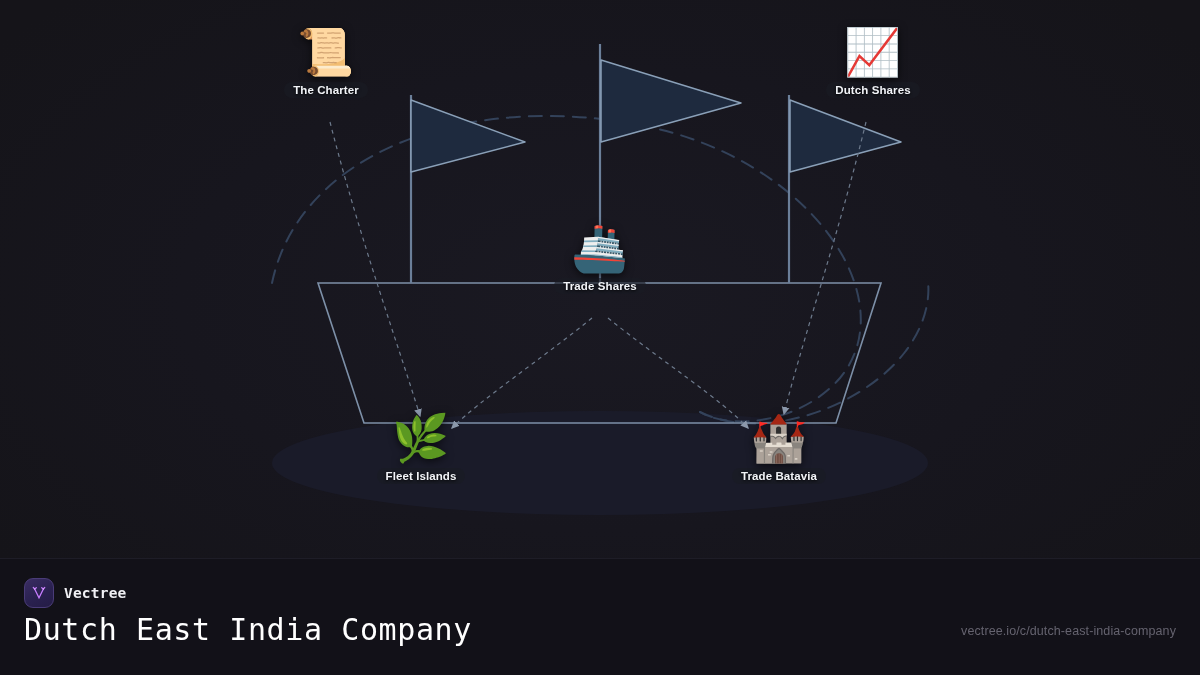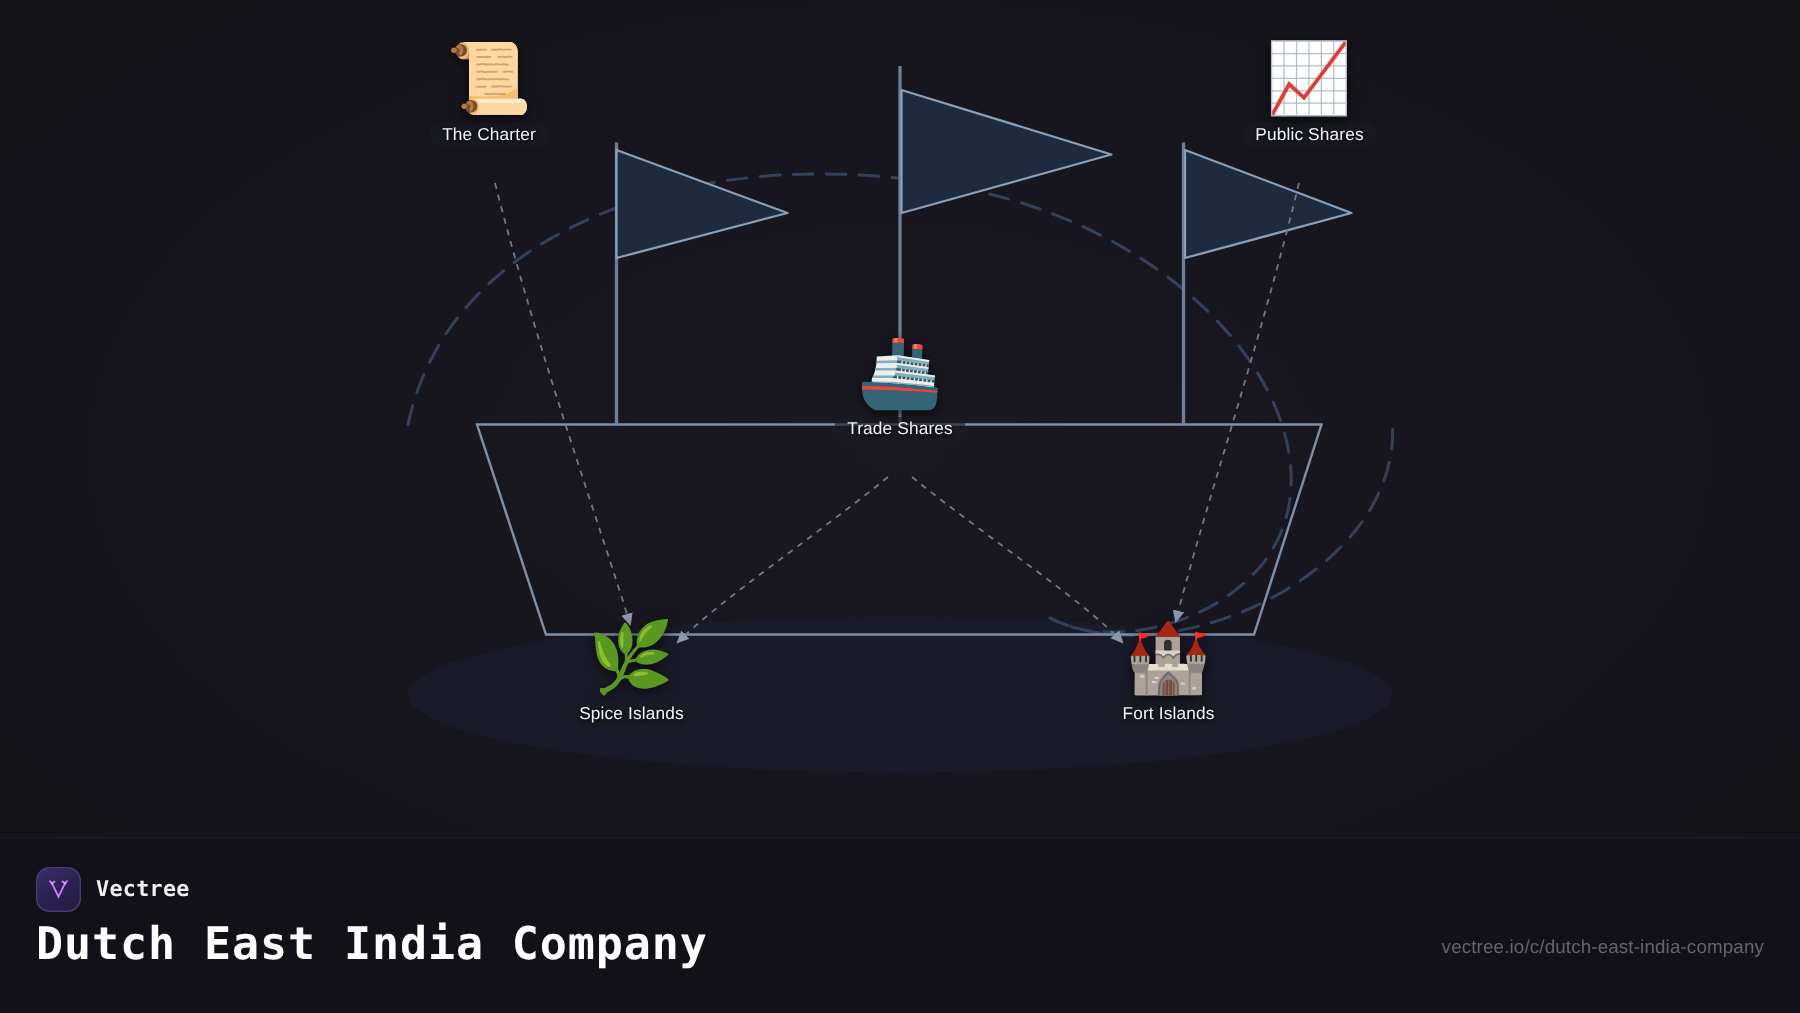--- a/index.html
+++ b/index.html
@@ -51,21 +51,21 @@
     line-height: 52px;
     height: 52px;
     display: block;
     text-align: center;
     filter: drop-shadow(0 2px 4px rgba(0,0,0,.65));
     user-select: none;
   }
   .node .nlabel {
     margin-top: 4px;
     font-size: 11.5px;
-    font-weight: normal;
+    font-weight: bold;
     color: #f2f4f8;
     letter-spacing: .1px;
     white-space: nowrap;
     padding: 2px 9px;
     border-radius: 9px;
     background: rgba(26,27,36,.62);
     text-shadow: 0 1px 3px rgba(0,0,0,.9);
   }
 
   
@@ -101,21 +101,21 @@
     font-weight: bold;
     color: #f0f0f4;
     letter-spacing: .2px;
   }
   #pageTitle {
     position: absolute;
     left: 24px;
     top: 53px;
     font-family: "DejaVu Sans Mono", "Liberation Mono", monospace;
     font-size: 30px;
-    font-weight: bold;
+    font-weight: normal;
     color: #ffffff;
     letter-spacing: .6px;
     white-space: nowrap;
   }
   #pageUrl {
     position: absolute;
     right: 24px;
     top: 624px;
     font-family: Liberation Sans, sans-serif;
     font-size: 12.5px;
@@ -167,36 +167,36 @@
     <path d="M 608,318 C 660,360 722,400 748,428" fill="none" stroke="#6d7a8c" stroke-width="1.2" stroke-dasharray="4 4" marker-end="url(#arrowhead)"></path>
   </svg>
 
   <div class="node" style="left:326px; top:62px;">
     <span class="emoji">📜</span>
     <span class="nlabel">The Charter</span>
   </div>
 
   <div class="node" style="left:873px; top:62px;">
     <span class="emoji">📈</span>
-    <span class="nlabel">Public Shares</span>
+    <span class="nlabel">Dutch Shares</span>
   </div>
 
   <div class="node" style="left:600px; top:258px;">
     <span class="emoji">🚢</span>
     <span class="nlabel">Trade Shares</span>
   </div>
 
   <div class="node" style="left:421px; top:448px;">
     <span class="emoji">🌿</span>
-    <span class="nlabel">Spice Islands</span>
+    <span class="nlabel">Fleet Islands</span>
   </div>
 
   <div class="node" style="left:779px; top:448px;">
     <span class="emoji">🏰</span>
-    <span class="nlabel">Fort Islands</span>
+    <span class="nlabel">Trade Batavia</span>
   </div>
 </div>
 
 <div id="footer">
 
   <div id="brandRow">
     <div id="logoBadge">
       <svg width="18" height="18" viewBox="0 0 24 24" aria-hidden="true">
         <g stroke="#c77dff" stroke-width="1.7" stroke-linecap="round" fill="none">
           <path d="M6.2 6.6 L12 18.4 L17.8 6.6"></path>

